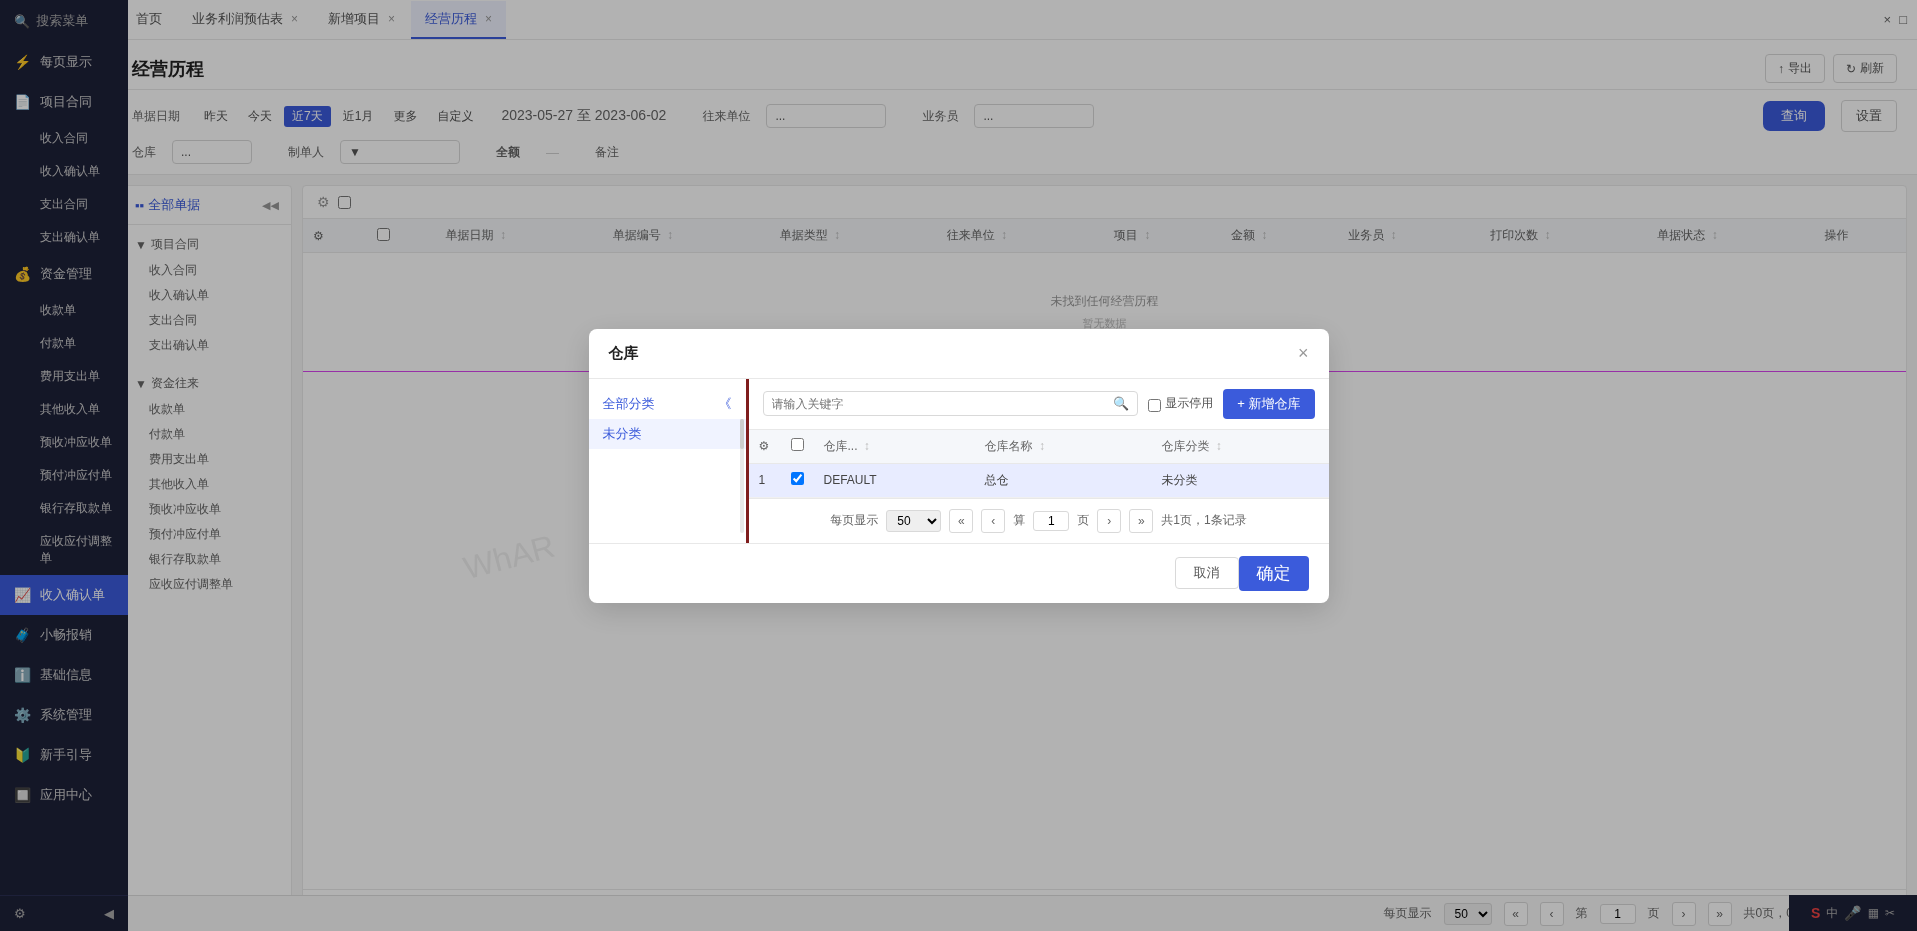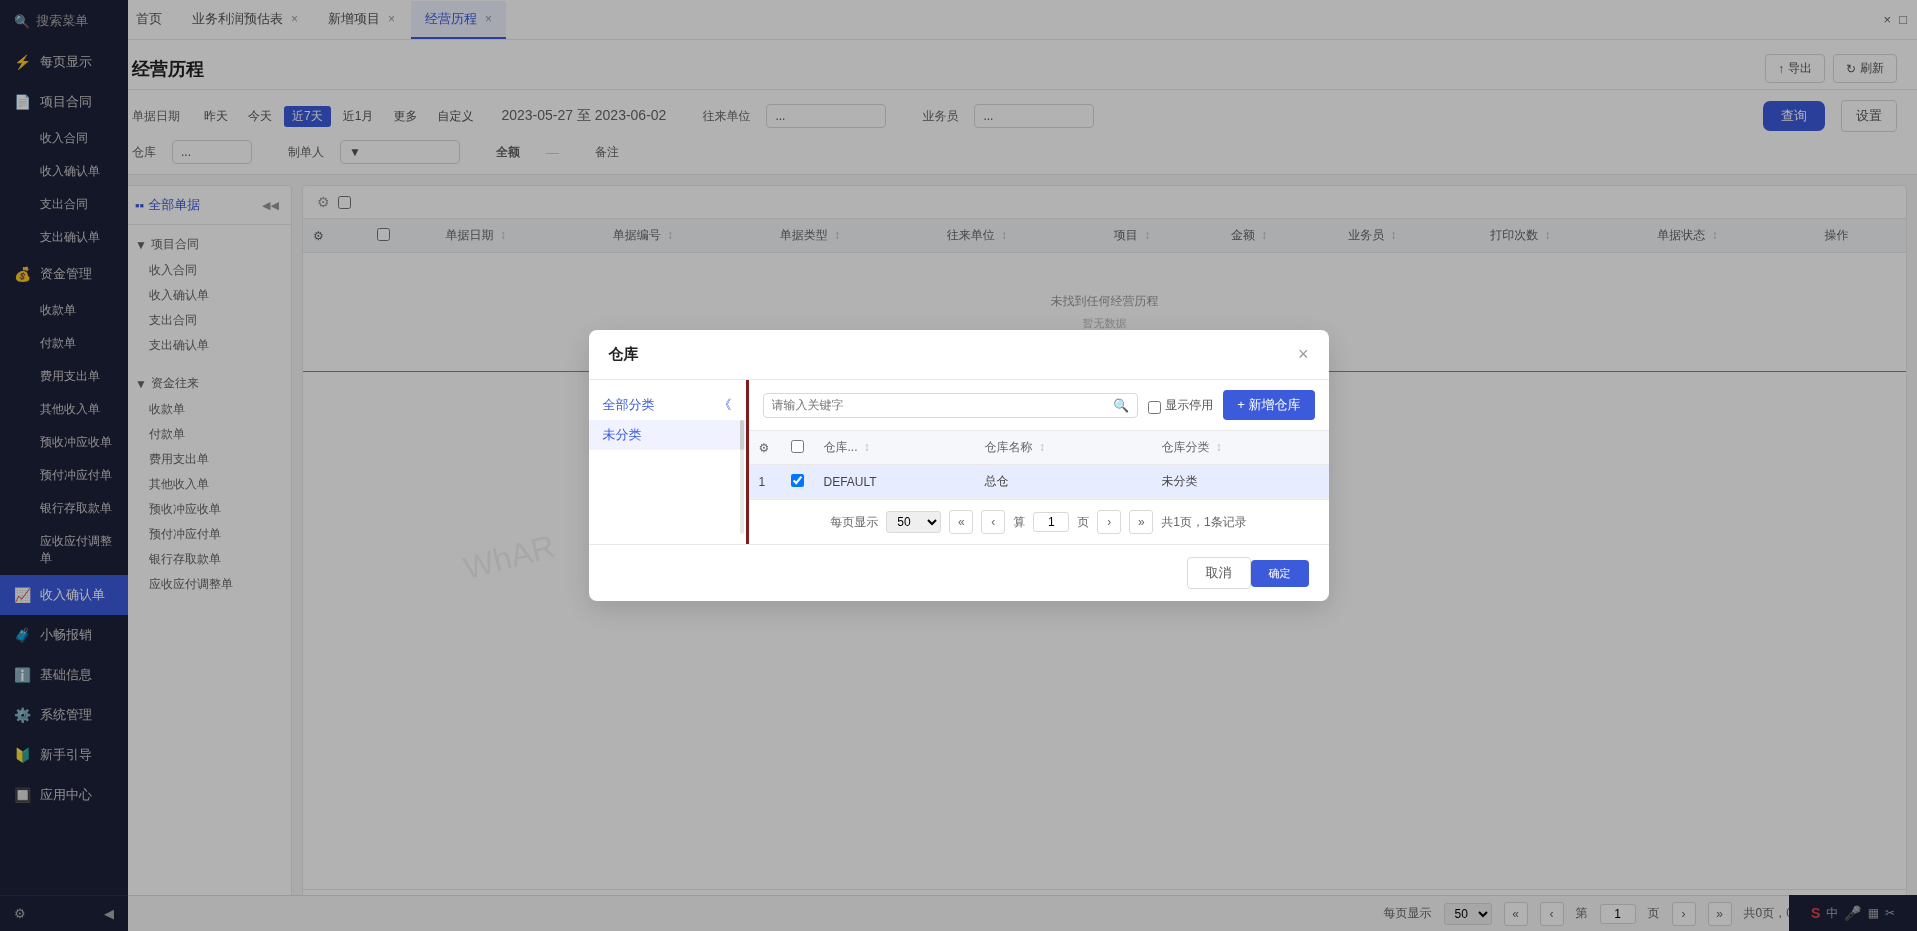--- a/index.html
+++ b/index.html
@@ -103,21 +103,21 @@
 
     
     .modal-pagination { display: flex; align-items: center; justify-content: center; padding: 10px 14px; border-top: 1px solid #e8e8e8; gap: 8px; font-size: 12px; color: #666; }
     .modal-page-btn { width: 24px; height: 24px; border: 1px solid #d9d9d9; border-radius: 3px; display: inline-flex; align-items: center; justify-content: center; cursor: pointer; color: #666; background: #fff; font-size: 12px; }
     .modal-page-input { width: 36px; border: 1px solid #d9d9d9; border-radius: 3px; text-align: center; padding: 2px; font-size: 12px; }
     .modal-page-size { border: 1px solid #d9d9d9; border-radius: 3px; padding: 2px 6px; font-size: 12px; }
 
     
     .modal-footer { display: flex; align-items: center; justify-content: flex-end; gap: 0; padding: 12px 20px; border-top: 1px solid #e8e8e8; }
     .btn-cancel { border: 1px solid #d9d9d9; background: #fff; border-radius: 4px; padding: 6px 18px; font-size: 13px; cursor: pointer; color: #555; }
-    .btn-confirm { background: #3b5bdb; color: #fff; border: none; border-radius: 4px; padding: 6px 18px; font-size: 11px; cursor: pointer; }
+    .btn-confirm { background: #3b5bdb; color: #fff; border: none; border-radius: 4px; padding: 6px 18px; font-size: 17px; cursor: pointer; }
 
     
     .left-scroll { overflow-y: auto; flex: 1; }
     .left-scroll::-webkit-scrollbar { width: 4px; }
     .left-scroll::-webkit-scrollbar-thumb { background: #ccc; border-radius: 2px; }
 
     
     .nav-sub { padding-left: 20px; }
     .nav-sub .sidebar-item { font-size: 12px; padding: 8px 14px 8px 20px; }
 

